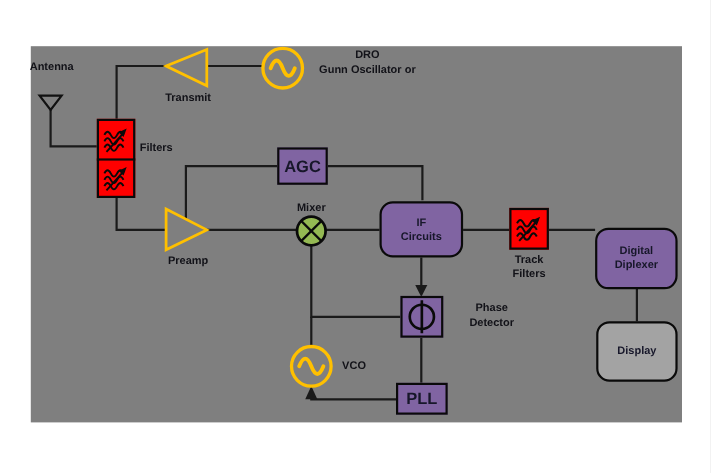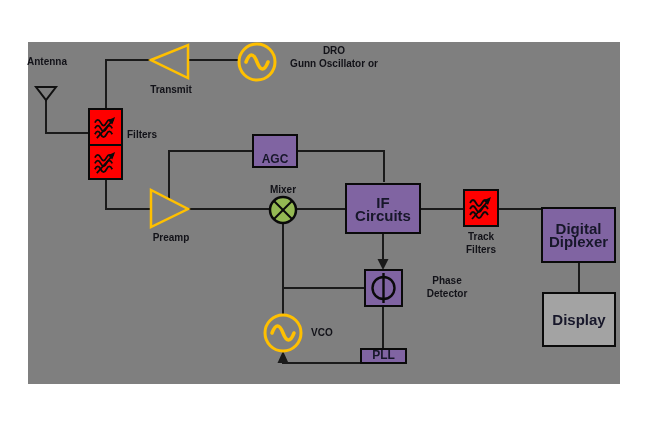--- a/index.html
+++ b/index.html
@@ -6,22 +6,22 @@
   .page{position:relative;width:646px;height:430px;background:#ffffff;overflow:hidden;
         font-family:"Liberation Sans",sans-serif;}
   .canvas{position:absolute;left:28px;top:42px;width:592px;height:342px;background:#7F7F7F;}
   svg.gfx{position:absolute;left:0;top:0;z-index:1;}
   .block{position:absolute;z-index:2;box-sizing:border-box;border:2px solid #0a0a0a;
          display:flex;flex-direction:column;align-items:center;justify-content:center;
          font-weight:bold;color:#17172a;text-align:center;line-height:13px;}
   .purple{background:#8064A2;}
   .red{background:#FF0000;}
   .orange{background:#a3a3a3;}
-  .f11{font-size:12px;justify-content:flex-end;}
-  .f10{font-size:15px;}
+  .f11{font-size:15px;}
+  .f10{font-size:10px;border-radius:12px;}
   .lbl{position:absolute;z-index:3;font-weight:bold;color:#121218;font-size:10px;
        line-height:13px;white-space:nowrap;}
   .ctr{transform:translateX(-50%);text-align:center;}
   .dcell{width:35px;height:34px;display:flex;align-items:center;justify-content:center;box-sizing:border-box;}
   .dcell.second{border-top:2px solid #0a0a0a;}
 </style>
 </head>
 <body>
 
 <div class="page">
@@ -131,21 +131,21 @@
       <span>Display</span>
     </div>
 
     <div class="block purple" style="left:336px;top:227px;width:39px;height:38px;">
       <svg width="35" height="34" viewBox="0 0 35 34">
         <circle cx="17.5" cy="17" r="11" fill="none" stroke="#0a0a0a" stroke-width="2.4"></circle>
         <line x1="17.5" y1="2" x2="17.5" y2="32" stroke="#0a0a0a" stroke-width="2.4"></line>
       </svg>
     </div>
 
-    <div class="block purple f11" style="left:332px;top:306px;width:47px;height:16px;">
+    <div class="block purple f11" style="left:332px;top:306px;width:47px;height:29px;">
       <span>PLL</span>
     </div>
 
     <div class="lbl" style="left:-1px;top:13px;">Antenna</div>
     <div class="lbl ctr" style="left:143px;top:41px;">Transmit</div>
     <div class="lbl ctr" style="left:306px;top:2px;">
       <div>DRO</div>
       <div>Gunn Oscillator or</div>
     </div>
     <div class="lbl" style="left:99px;top:86px;">Filters</div>

